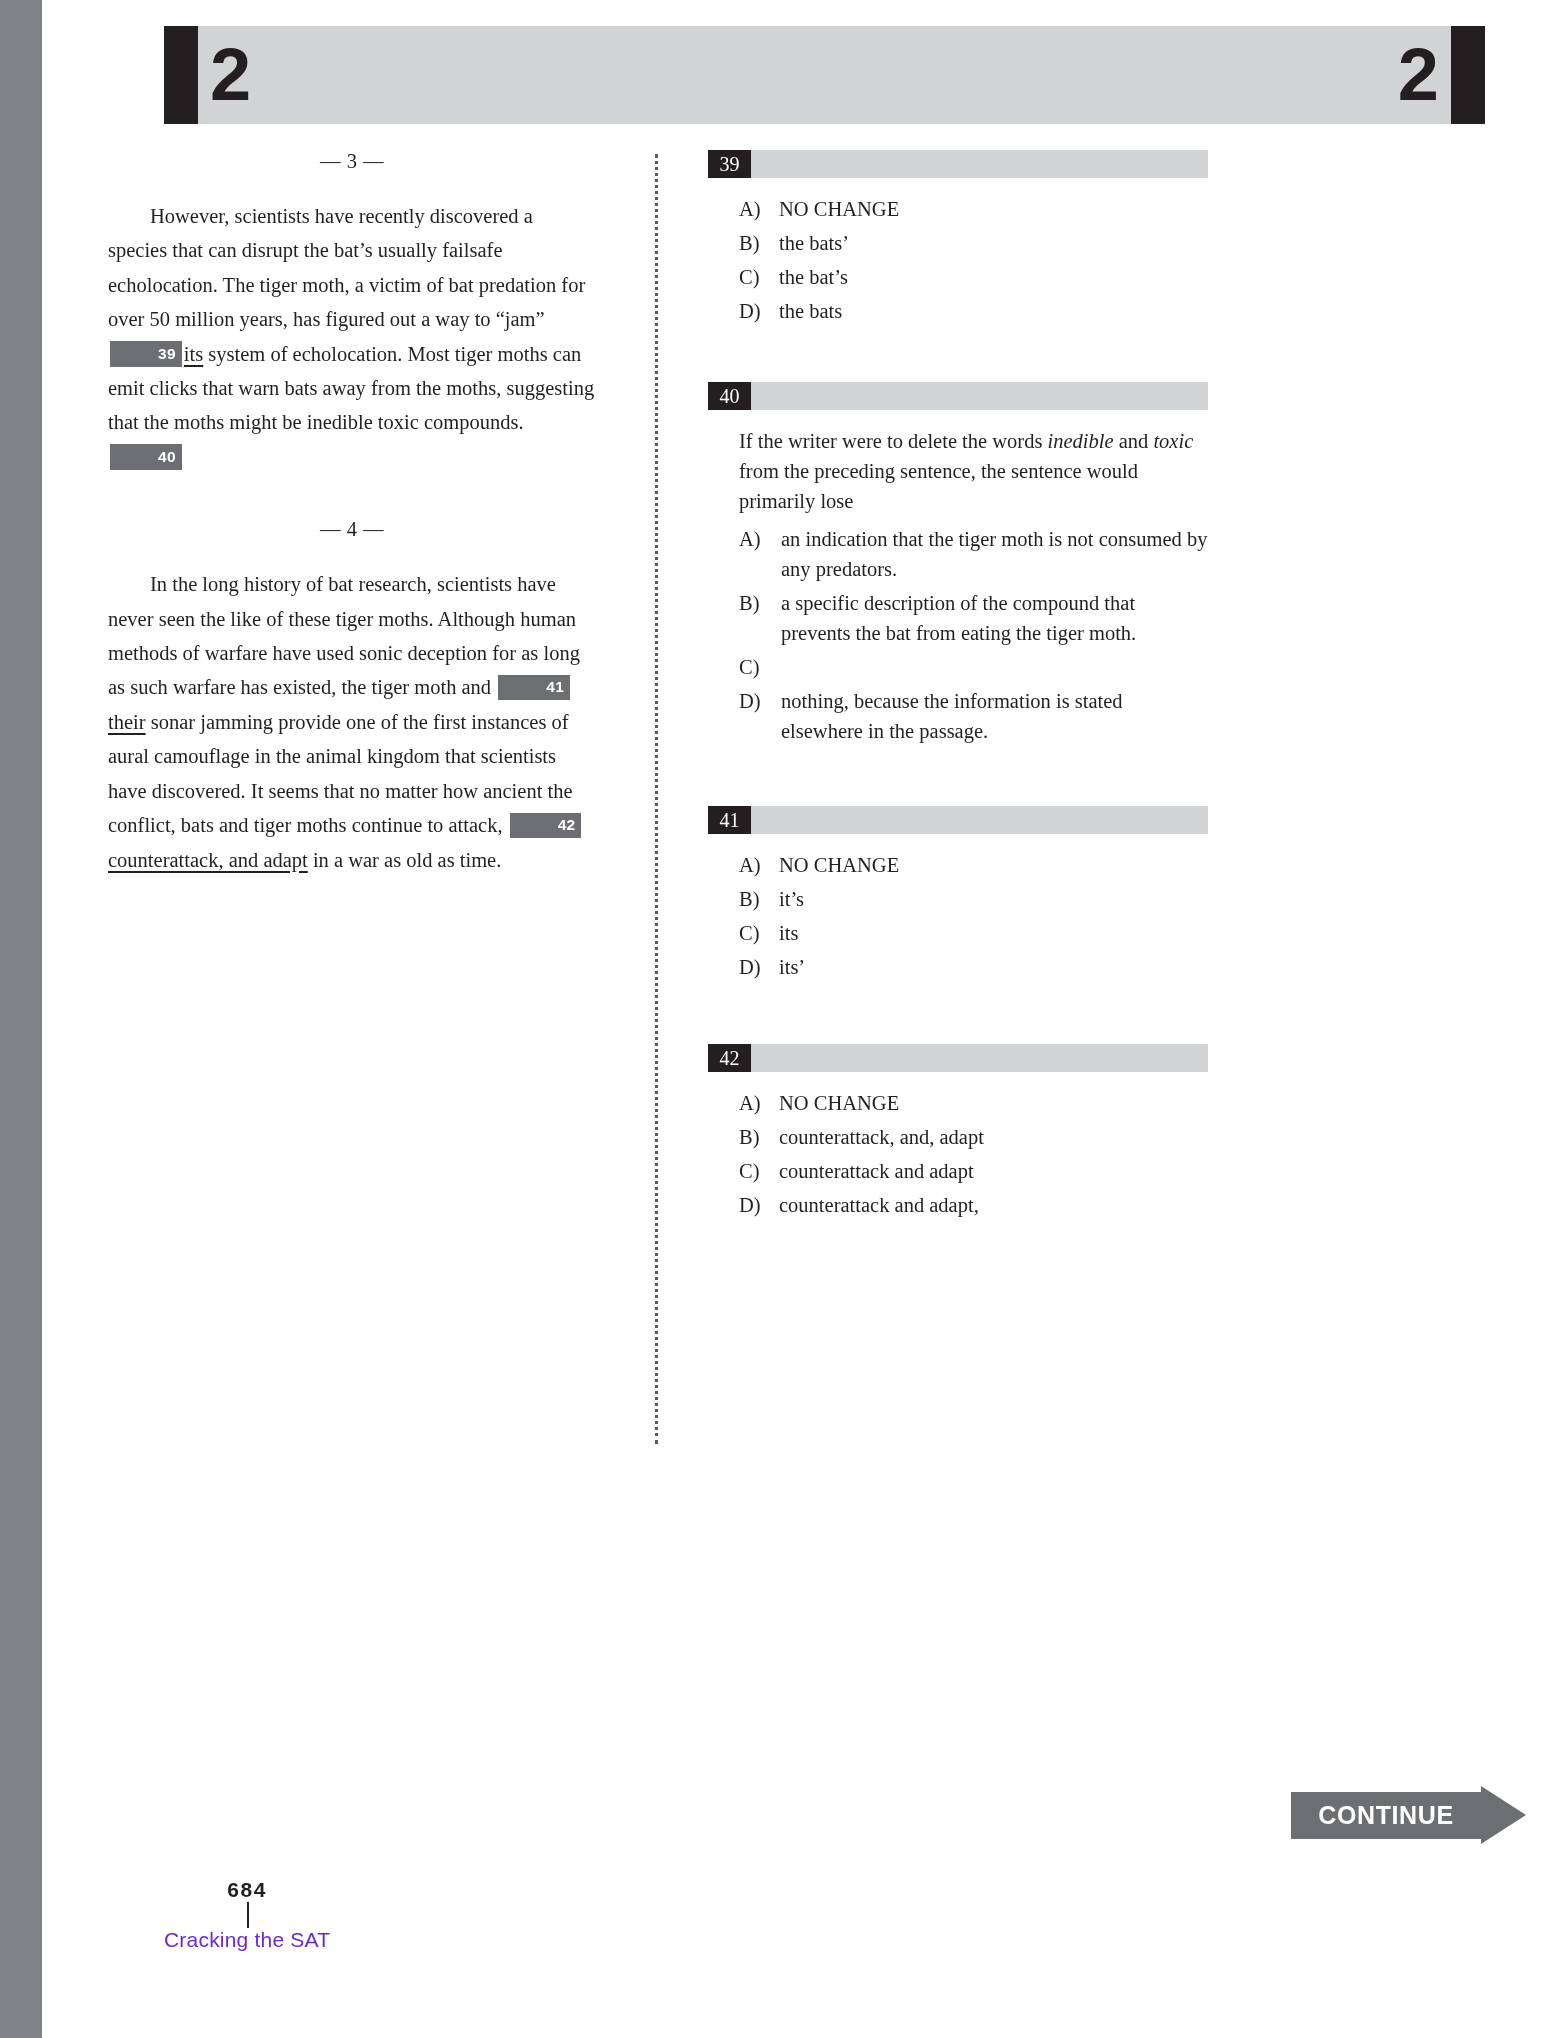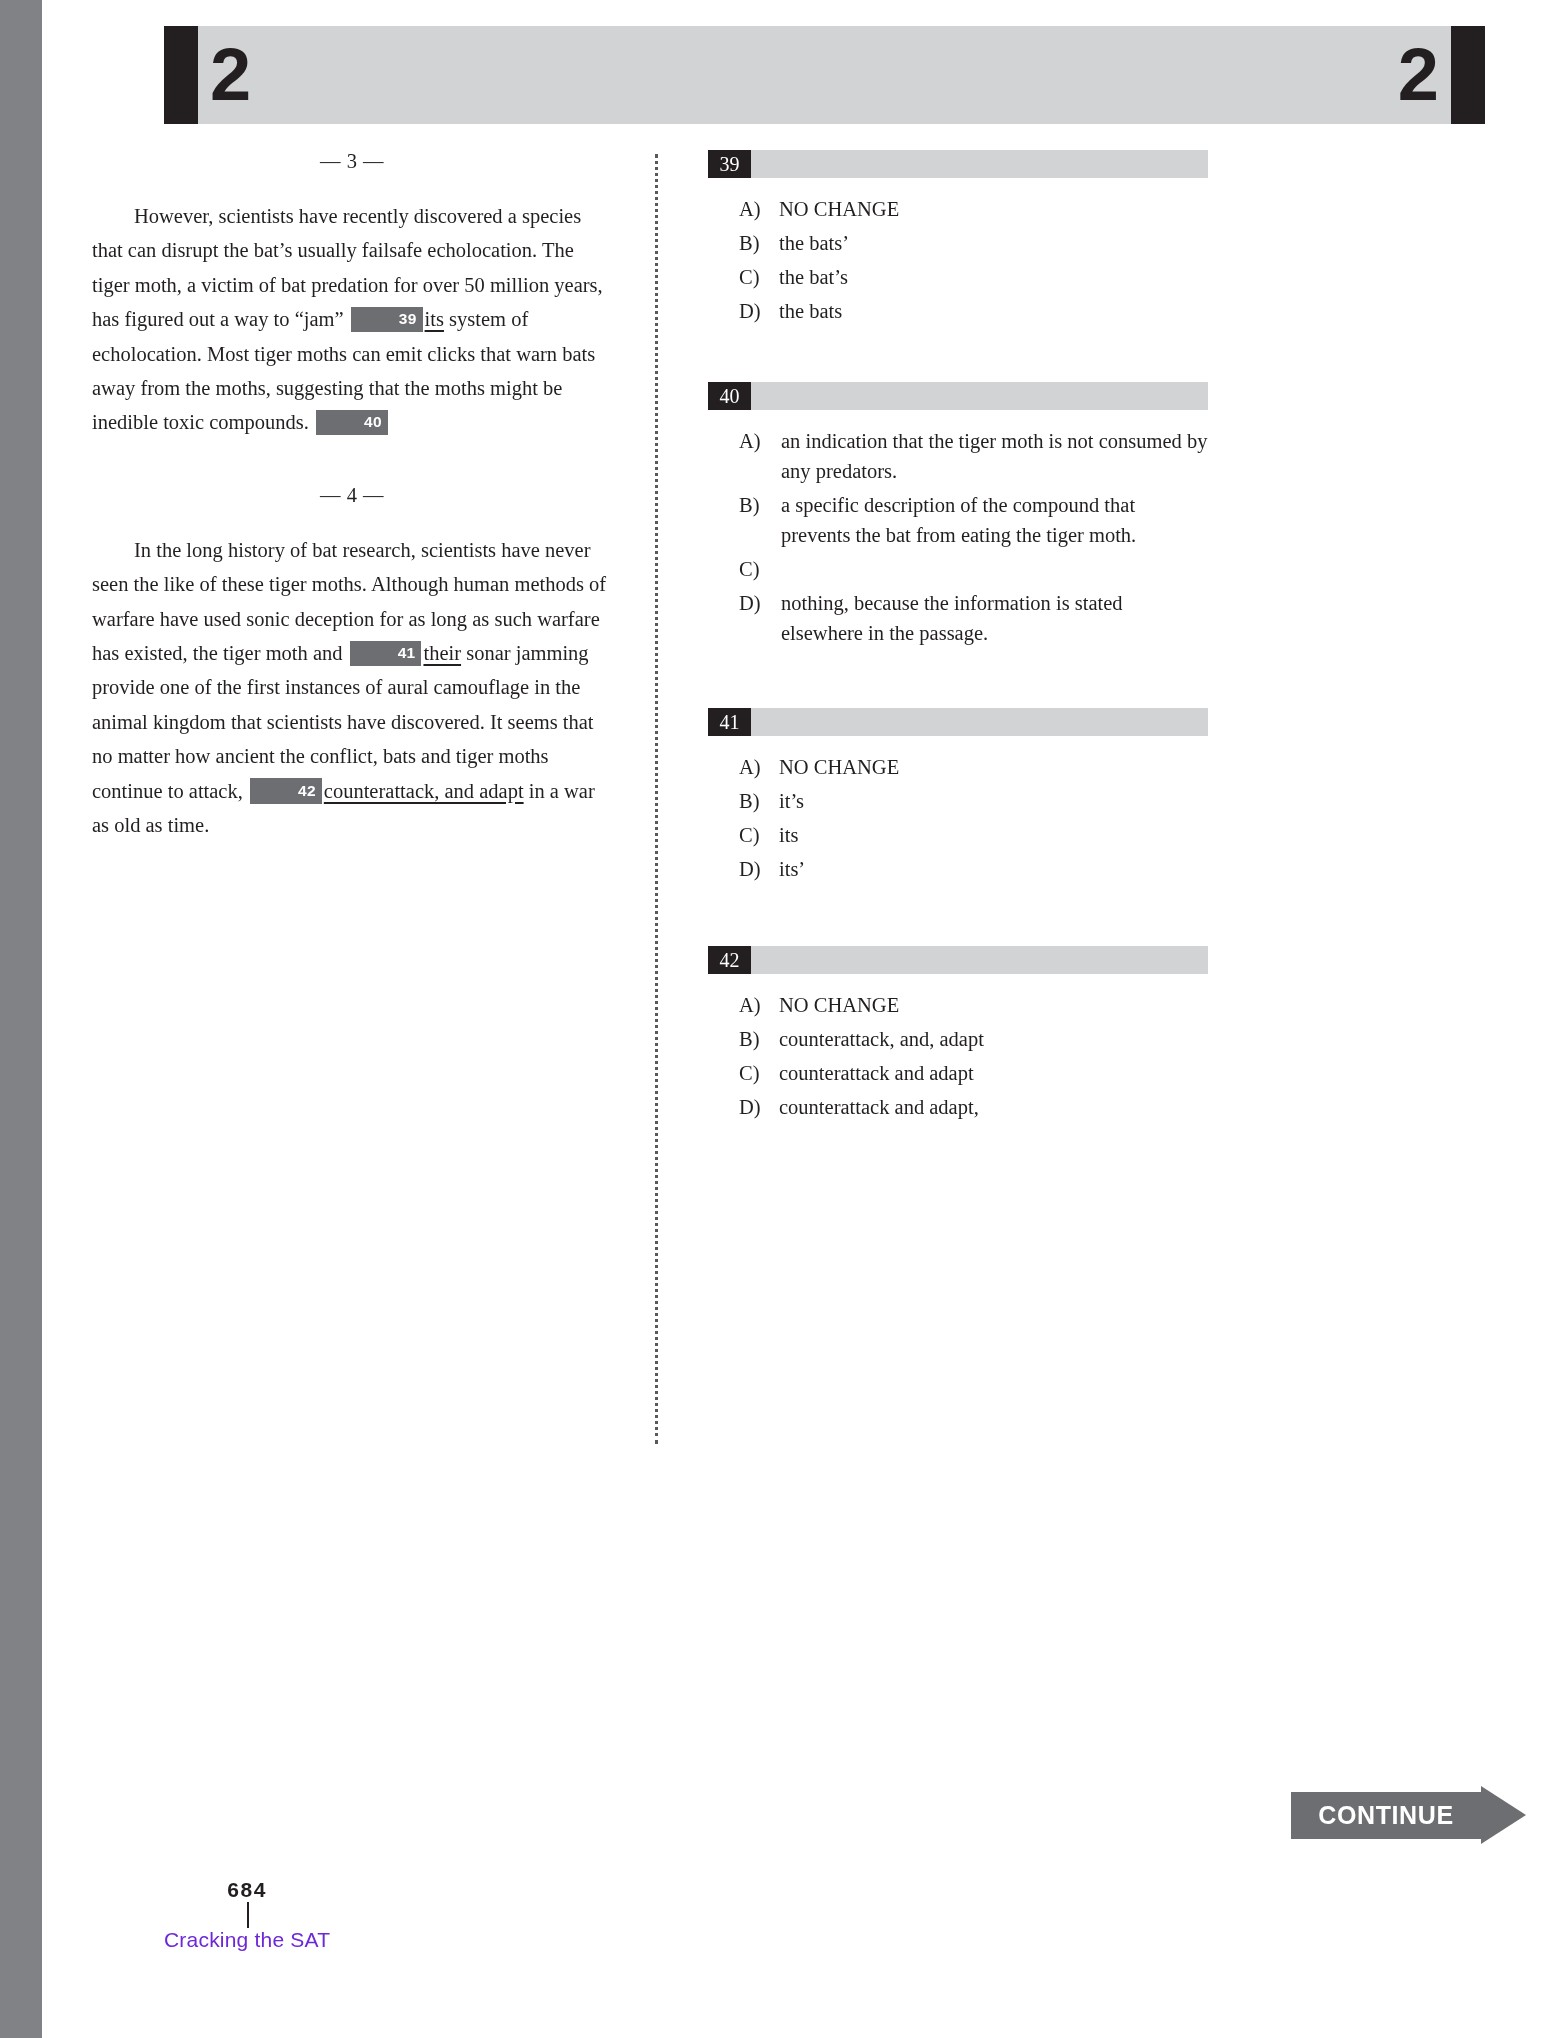--- a/index.html
+++ b/index.html
@@ -99,21 +99,21 @@
     margin: 0 0 26px 0;
     letter-spacing: .5px;
   }
   .para-marker.second { margin-top: 44px; }
 
   .passage {
     font-size: 20.5px;
     line-height: 34.4px;
     color: #231f20;
     text-align: left;
-    margin: 0;
+    margin: 16px;
     text-indent: 42px;
   }
   .passage .qref {
     display: inline-block;
     background: #6d6e71;
     color: #ffffff;
     font-family: "Liberation Sans", "DejaVu Sans", sans-serif;
     font-weight: bold;
     font-size: 15.5px;
     line-height: 1;
@@ -292,20 +292,21 @@
             <span class="opt-letter">D)</span>
             <span>the bats</span>
           </li>
         </ul>
       </div>
 
       <div class="question wide" id="q40">
         <div class="q-head">
           <div class="q-num">40</div>
         </div>
+        <p class="q-stem"><span>If the writer were to delete the words </span><i>inedible</i><span> and </span><i>toxic</i><span> from the preceding sentence, the sentence would primarily lose</span></p>
         <ul class="options">
           <li>
             <span class="opt-letter">A)</span>
             <span>an indication that the tiger moth is not consumed by any predators.</span>
           </li>
           <li>
             <span class="opt-letter">B)</span>
             <span>a specific description of the compound that prevents the bat from eating the tiger moth.</span>
           </li>
           <li>

